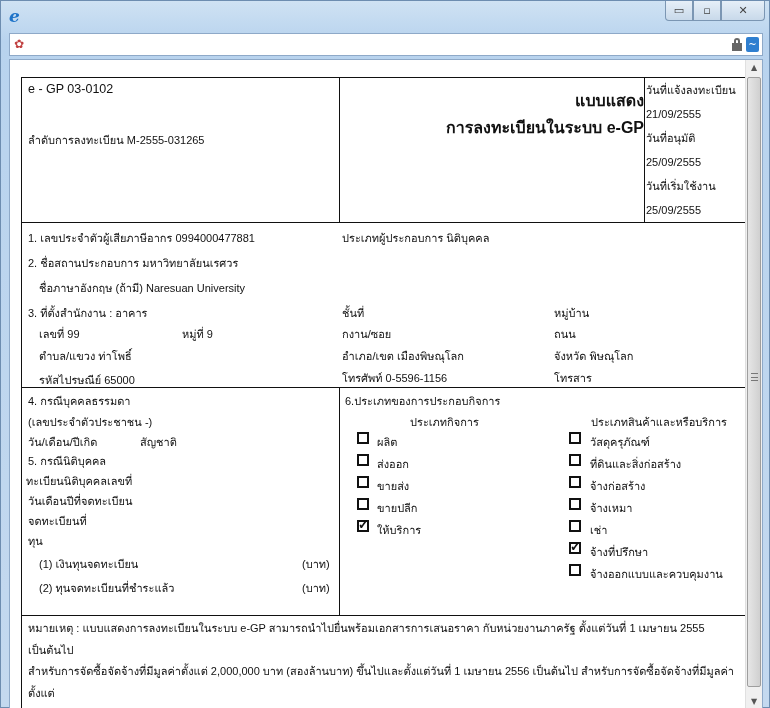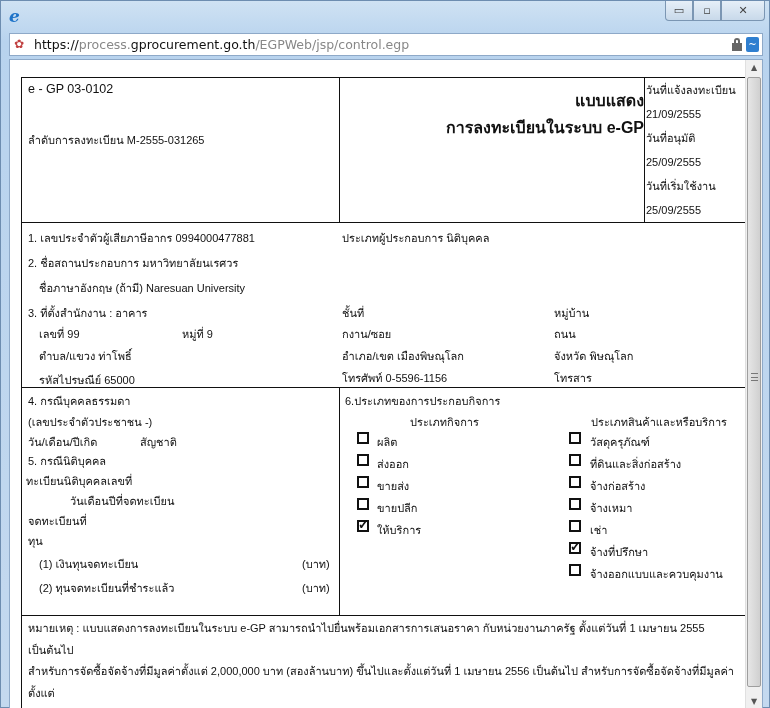--- a/index.html
+++ b/index.html
@@ -62,21 +62,20 @@
           <span>▫</span>
         </div>
       <div class="winbtn close">
           <span>✕</span>
         </div>
     </div>
   </div>
 
   <div class="addr">
     <span class="addr-icon">✿</span>
-    <span class="addr-text"><span class="strong">https://</span><span class="dim">process.</span><span class="strong">gprocurement.go.th</span><span class="dim">/EGPWeb/jsp/control.egp</span></span>
     <span class="lock-icon">
         <span class="shackle"></span>
         <span class="body"></span>
       </span>
     <span class="cert-icon">~</span>
   </div>
 
   <div class="viewport">
     <div class="doc">
       <table class="form">
@@ -118,21 +117,21 @@
           </td>
         </tr>
         <tr>
           <td colspan="1" class="sec4" style="width:318px;">
             <span class="abs" style="left:6px;top:4px;">4. กรณีบุคคลธรรมดา</span>
             <span class="abs" style="left:6px;top:25px;">(เลขประจำตัวประชาชน -)</span>
             <span class="abs" style="left:6px;top:45px;">วัน/เดือน/ปีเกิด</span>
             <span class="abs" style="left:118px;top:45px;">สัญชาติ</span>
             <span class="abs" style="left:6px;top:64px;">5. กรณีนิติบุคคล</span>
             <span class="abs" style="left:4px;top:84px;">ทะเบียนนิติบุคคลเลขที่</span>
-            <span class="abs" style="left:6px;top:104px;margin-left:42px;">วันเดือนปีที่จดทะเบียน</span>
+            <span class="abs" style="left:6px;top:104px;">วันเดือนปีที่จดทะเบียน</span>
             <span class="abs" style="left:6px;top:124px;">จดทะเบียนที่</span>
             <span class="abs" style="left:6px;top:144px;">ทุน</span>
             <span class="abs" style="left:17px;top:167px;">(1) เงินทุนจดทะเบียน</span>
             <span class="abs" style="left:280px;top:167px;">(บาท)</span>
             <span class="abs" style="left:17px;top:191px;">(2) ทุนจดทะเบียนที่ชำระแล้ว</span>
             <span class="abs" style="left:280px;top:191px;">(บาท)</span>
           </td>
           <td colspan="2" class="sec6">
             <span class="abs" style="left:5px;top:4px;">6.ประเภทของการประกอบกิจการ</span>
             <span class="abs" style="left:70px;top:25px;">ประเภทกิจการ</span>

